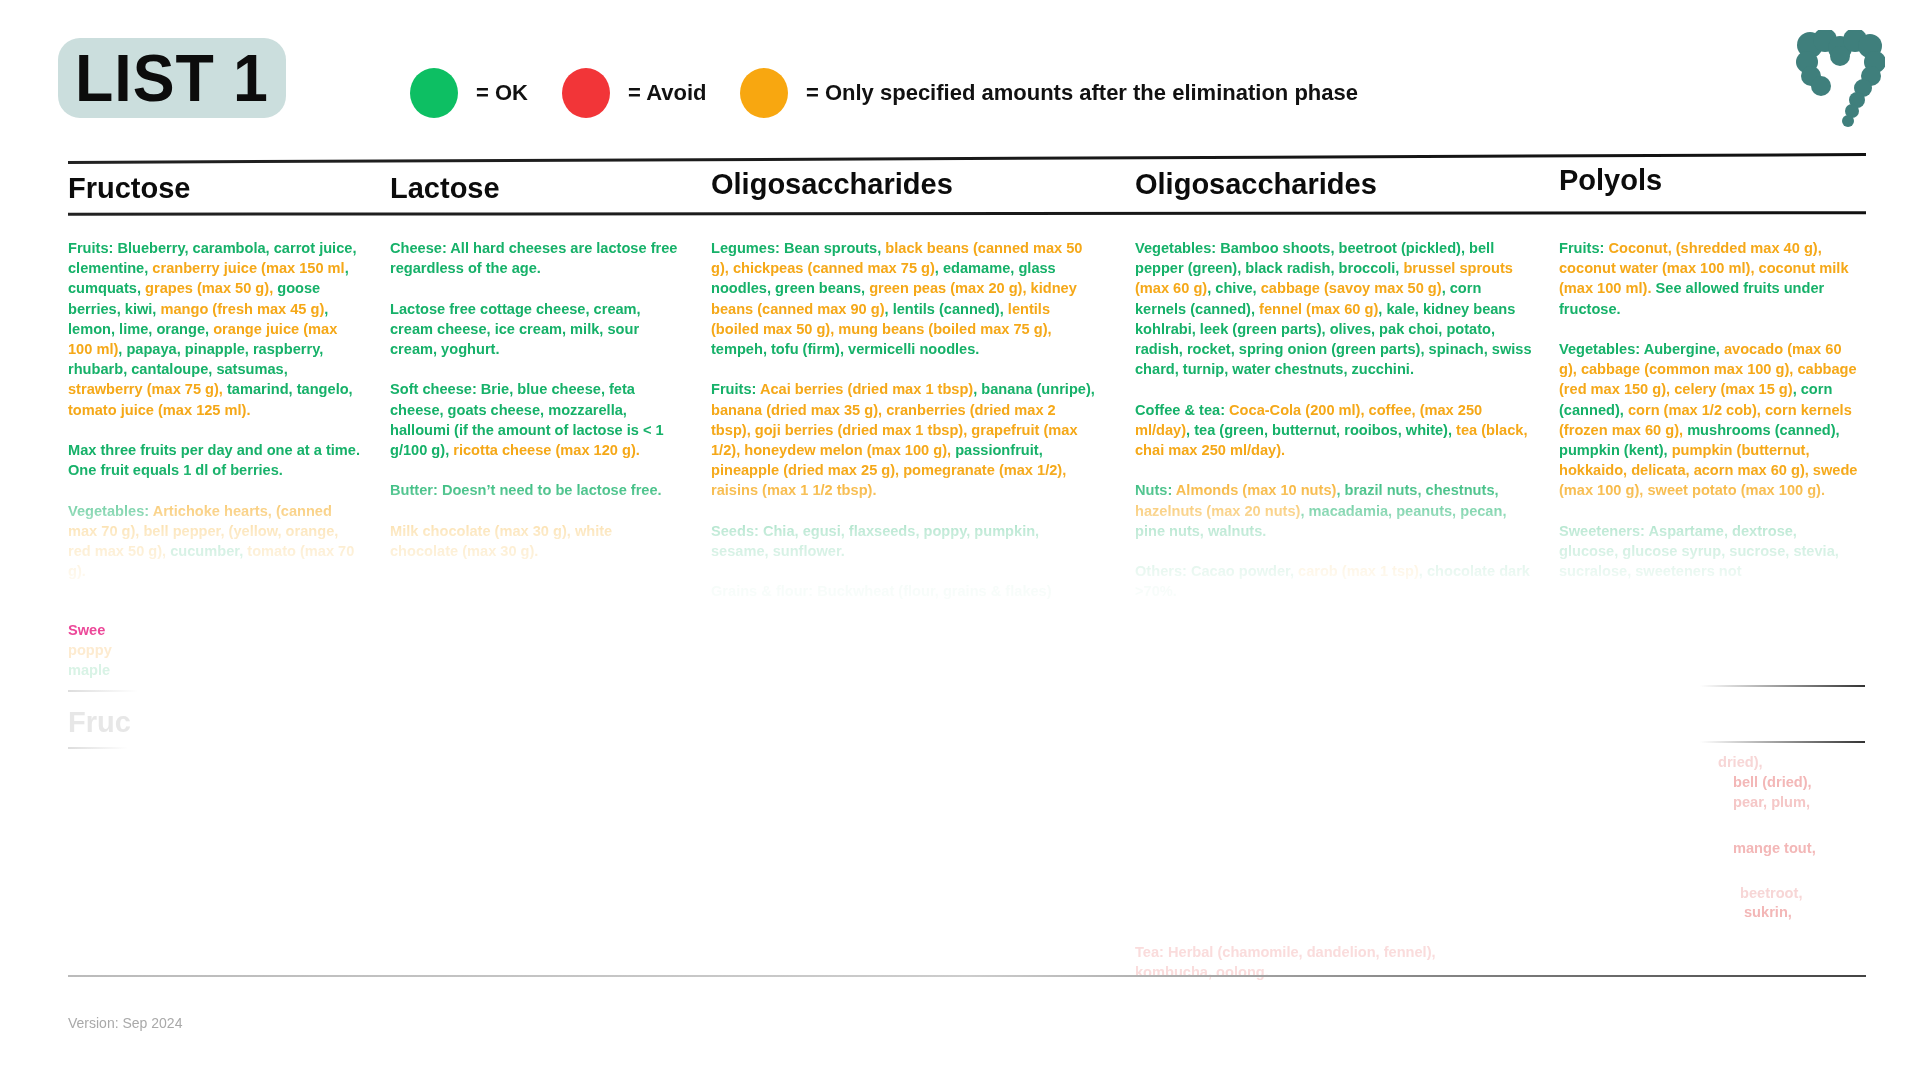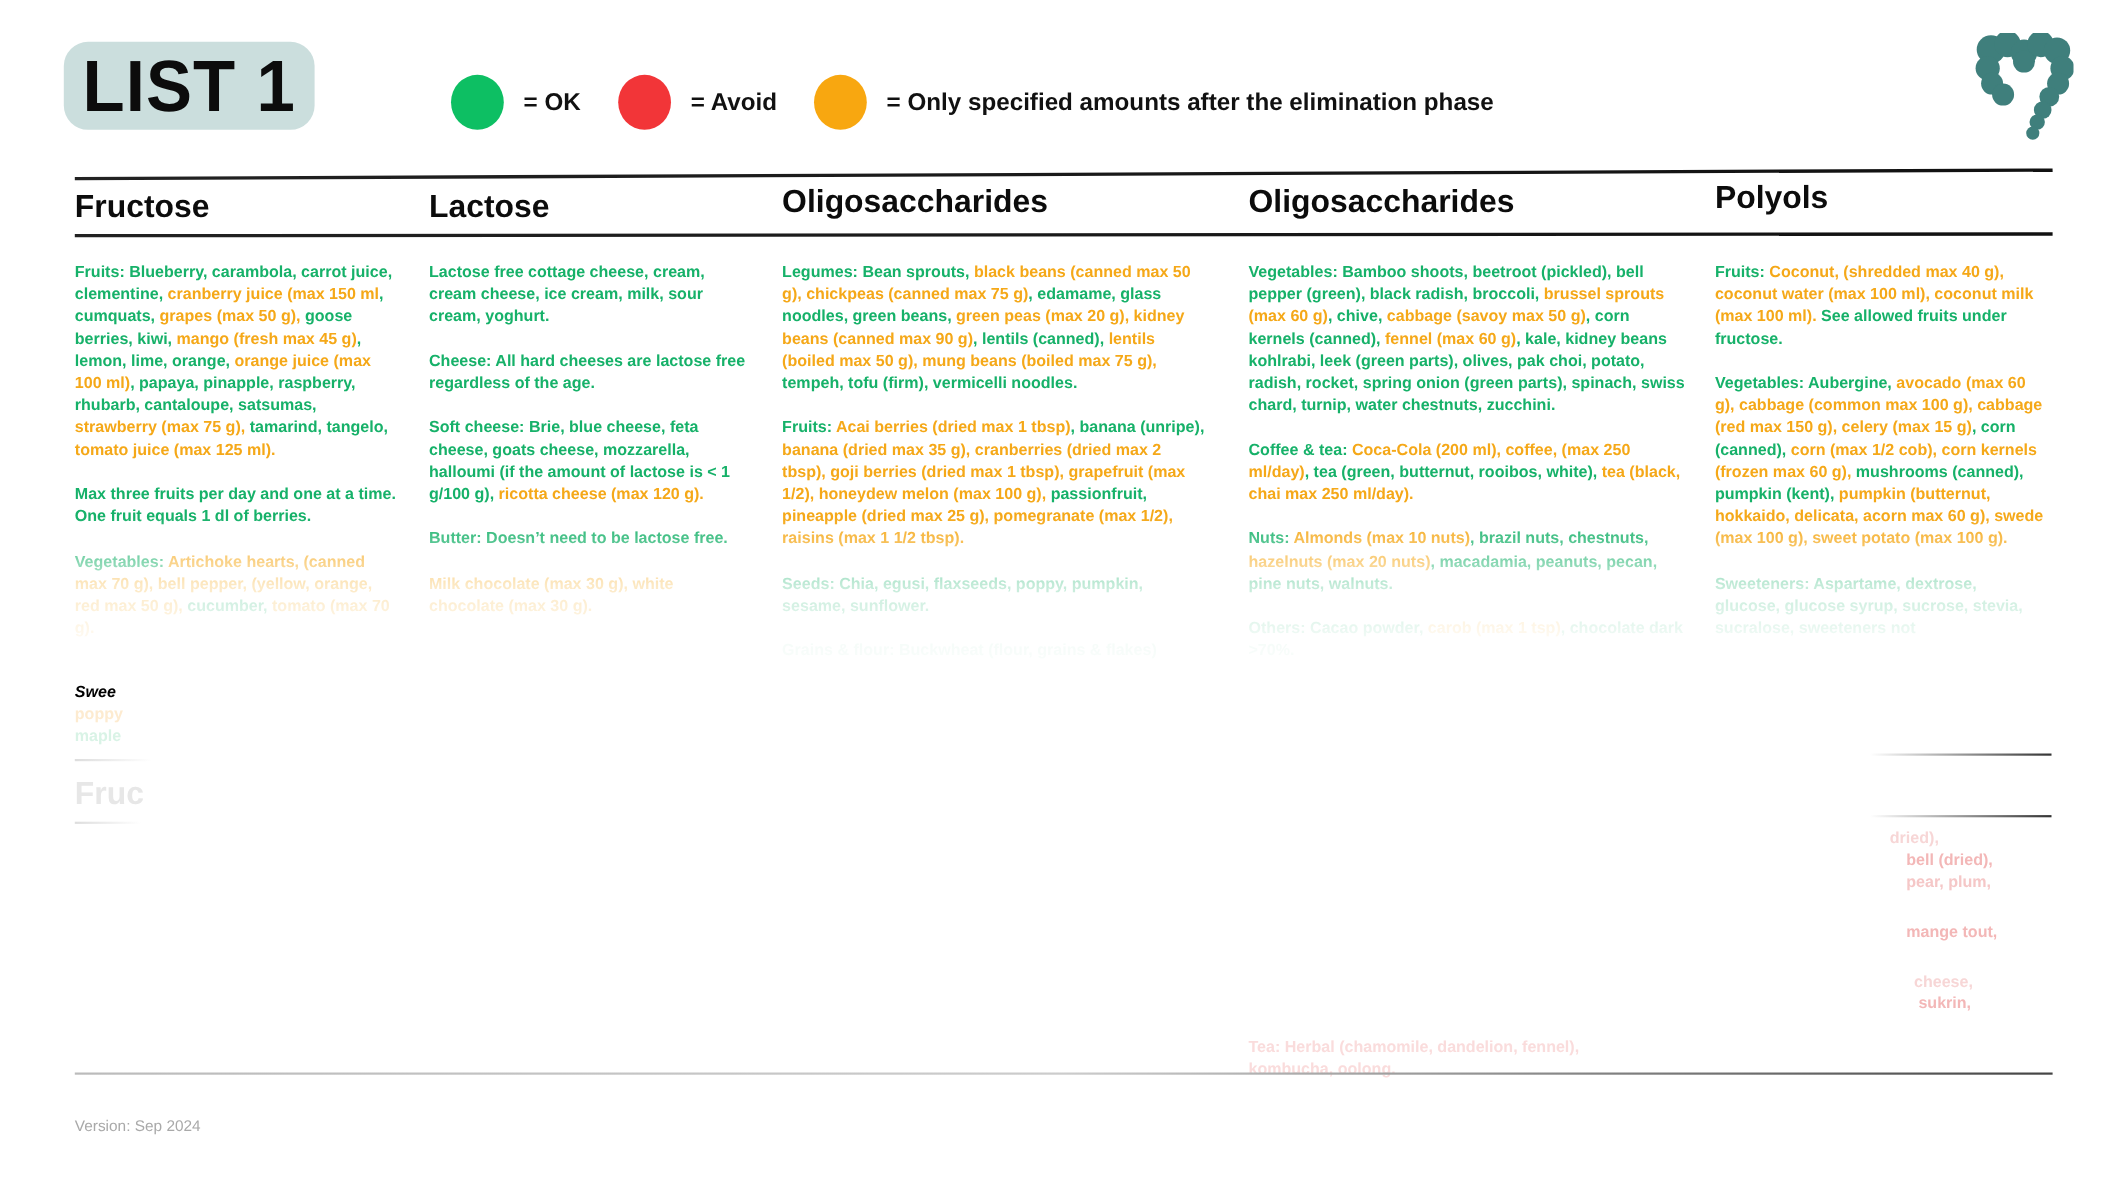--- a/index.html
+++ b/index.html
@@ -74,22 +74,22 @@
 <div class="col-head" style="left:711px; top:168px;">Oligosaccharides</div>
 <div class="col-head" style="left:1135px; top:168px;">Oligosaccharides</div>
 <div class="col-head" style="left:1559px; top:164px;">Polyols</div>
 
 <div class="col" style="left:68px; width:292px;">
     <p><span class="g">Fruits: Blueberry, carambola, carrot juice, clementine, </span><span class="o">cranberry juice (max 150 ml</span><span class="g">, cumquats, </span><span class="o">grapes (max 50 g),</span><span class="g"> goose berries, kiwi, </span><span class="o">mango (fresh max 45 g)</span><span class="g">, lemon, lime, orange, </span><span class="o">orange juice (max 100 ml)</span><span class="g">, papaya, pinapple, raspberry, rhubarb, cantaloupe, satsumas, </span><span class="o">strawberry (max 75 g),</span><span class="g"> tamarind, tangelo, </span><span class="o">tomato juice (max 125 ml).</span></p>
     <p><span class="g">Max three fruits per day and one at a time. One fruit equals 1 dl of berries.</span></p>
     <p><span class="g">Vegetables: </span><span class="o">Artichoke hearts, (canned max 70 g), bell pepper, (yellow, orange, red max 50 g), </span><span class="g">cucumber, </span><span class="o">tomato (max 70 g).</span></p>
   </div>
 <div class="col" style="left:390px; width:292px;">
+    <p><span class="g">Cheese: All hard cheeses are lactose free regardless of the age.</span></p>
     <p><span class="g">Lactose free cottage cheese, cream, cream cheese, ice cream, milk, sour cream, yoghurt.</span></p>
-    <p><span class="g">Cheese: All hard cheeses are lactose free regardless of the age.</span></p>
     <p><span class="g">Soft cheese: Brie, blue cheese, feta cheese, goats cheese, mozzarella, halloumi (if the amount of lactose is &lt; 1 g/100 g), </span><span class="o">ricotta cheese (max 120 g).</span></p>
     <p><span class="g">Butter: Doesn’t need to be lactose free.</span></p>
     <p><span class="o">Milk chocolate (max 30 g), white chocolate (max 30 g).</span></p>
   </div>
 <div class="col" style="left:711px; width:385px;">
     <p><span class="g">Legumes: Bean sprouts, </span><span class="o">black beans (canned max 50 g), chickpeas (canned max 75 g)</span><span class="g">, edamame, glass noodles, green beans, </span><span class="o">green peas (max 20 g), kidney beans (canned max 90 g)</span><span class="g">, lentils (canned), </span><span class="o">lentils (boiled max 50 g), mung beans (boiled max 75 g),</span><span class="g"> tempeh, tofu (firm), vermicelli noodles.</span></p>
     <p><span class="g">Fruits: </span><span class="o">Acai berries (dried max 1 tbsp)</span><span class="g">, banana (unripe), </span><span class="o">banana (dried max 35 g), cranberries (dried max 2 tbsp), goji berries (dried max 1 tbsp), grapefruit (max 1/2), honeydew melon (max 100 g), </span><span class="g">passionfruit, </span><span class="o">pineapple (dried max 25 g), pomegranate (max 1/2), raisins (max 1 1/2 tbsp).</span></p>
     <p><span class="g">Seeds: Chia, egusi, flaxseeds, poppy, pumpkin, sesame, sunflower.</span></p>
     <p><span class="g">Grains &amp; flour: Buckwheat (flour, grains &amp; flakes)</span></p>
   </div>
@@ -100,32 +100,32 @@
     <p><span class="g">Others: Cacao powder, </span><span class="o">carob (max 1 tsp)</span><span class="g">, chocolate dark &gt;70%.</span></p>
   </div>
 <div class="col" style="left:1559px; width:300px;">
     <p><span class="g">Fruits: </span><span class="o">Coconut, (shredded max 40 g), coconut water (max 100 ml), coconut milk (max 100 ml). </span><span class="g">See allowed fruits under fructose.</span></p>
     <p><span class="g">Vegetables: Aubergine, </span><span class="o">avocado (max 60 g), cabbage (common max 100 g), cabbage (red max 150 g), celery (max 15 g)</span><span class="g">, corn (canned), </span><span class="o">corn (max 1/2 cob), corn kernels (frozen max 60 g),</span><span class="g"> mushrooms (canned), pumpkin (kent), </span><span class="o">pumpkin (butternut, hokkaido, delicata, acorn max 60 g), swede (max 100 g), sweet potato (max 100 g).</span></p>
     <p><span class="g">Sweeteners: Aspartame, dextrose, glucose, glucose syrup, sucrose, stevia, sucralose, sweeteners not</span></p>
   </div>
 
 <div class="fade"></div>
 
-<div class="ghost" style="left:68px; top:620px; color:#000000;font-style:italic;">Swee</div>
+<div class="ghost" style="left:68px; top:620px; color:#ec4899;">Swee</div>
 <div class="ghost" style="left:68px; top:640px; color:#fdebd0;">poppy</div>
 <div class="ghost" style="left:68px; top:660px; color:#d9f3e6;">maple</div>
 <div style="position:absolute; left:68px; top:690px; width:70px; height:2px; background:linear-gradient(90deg,#ddd,#fff);"></div>
 <div class="ghost-title">Fruc</div>
 <div style="position:absolute; left:68px; top:747px; width:60px; height:2px; background:linear-gradient(90deg,#ddd,#fff);"></div>
 
 <div style="position:absolute; left:1700px; top:685px; width:165px; height:2px; background:linear-gradient(90deg,#fff,#333);"></div>
 <div style="position:absolute; left:1700px; top:741px; width:165px; height:2px; background:linear-gradient(90deg,#fff,#333);"></div>
 <div class="ghost" style="left:1718px; top:752px; color:#f7d6d6;">dried),</div>
 <div class="ghost" style="left:1733px; top:772px; color:#f3b7b7;">bell (dried),</div>
 <div class="ghost" style="left:1733px; top:792px; color:#f5c7c7;">pear, plum,</div>
 <div class="ghost" style="left:1733px; top:838px; color:#f3b7b7;">mange tout,</div>
-<div class="ghost" style="left:1740px; top:883px; color:#f7d6d6;">cheese,</div>
+<div class="ghost" style="left:1740px; top:883px; color:#f7d6d6;">beetroot,</div>
 <div class="ghost" style="left:1744px; top:902px; color:#f3b7b7;">sukrin,</div>
 <div class="ghost" style="left:1135px; top:942px; width:330px; color:#fadcdc;">Tea: Herbal (chamomile, dandelion, fennel), kombucha, oolong.</div>
 
 <div style="position:absolute; left:68px; top:975px; width:1798px; height:2px; background:linear-gradient(90deg,#bbb,#ccc 50%,#444 100%);"></div>
 
 <div class="version">Version: Sep 2024</div>
 
 </body></html>

